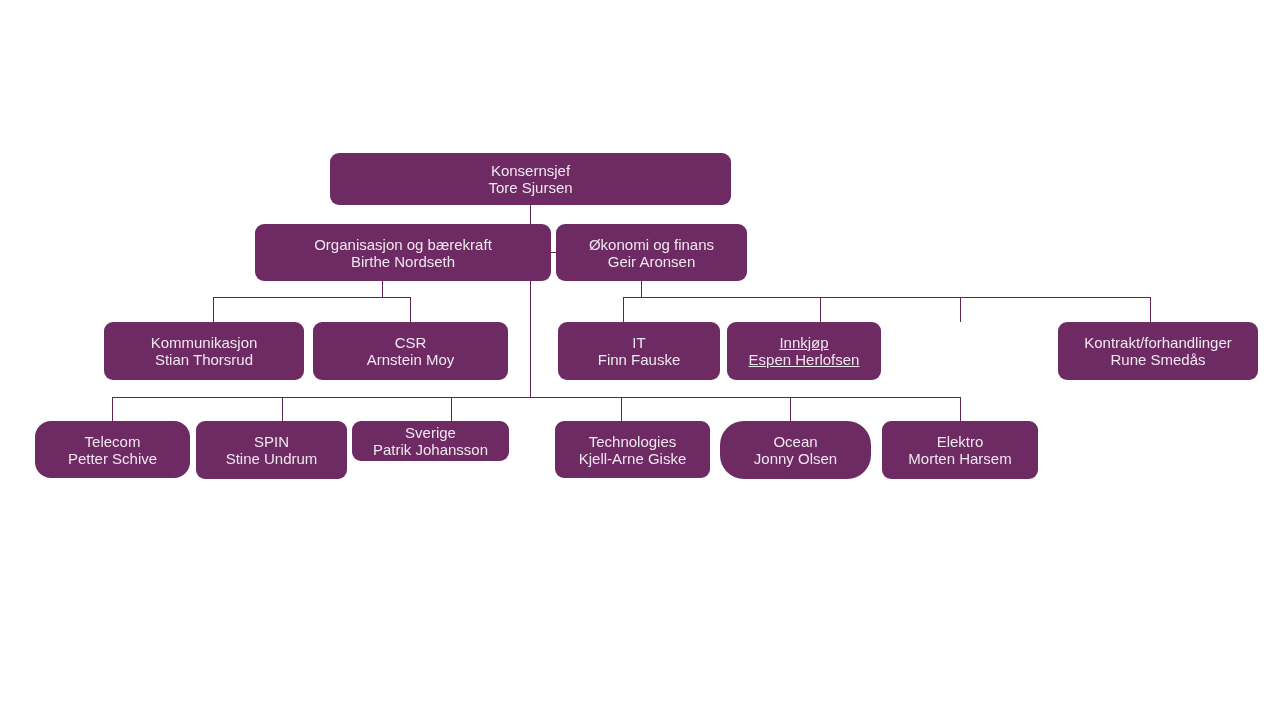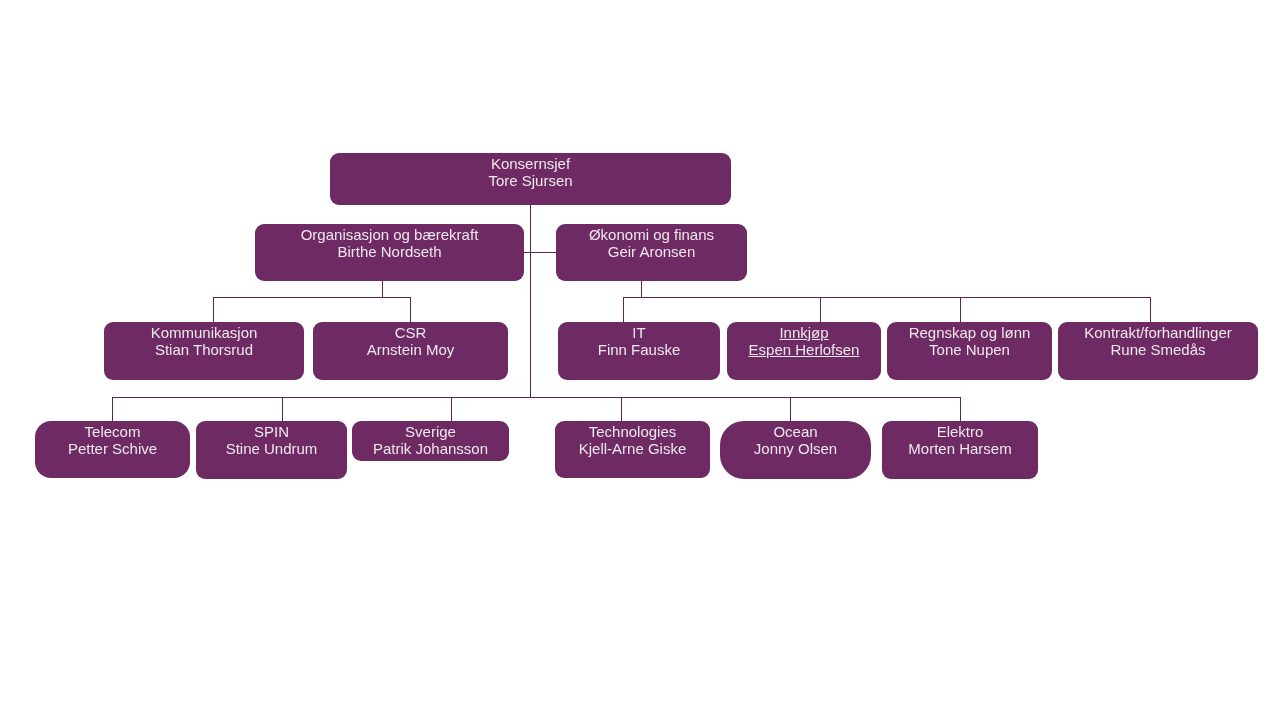--- a/index.html
+++ b/index.html
@@ -18,32 +18,33 @@
     font-family:"Liberation Sans", sans-serif;
   }
   .node{
     position:absolute;
     background:var(--box);
     color:var(--text);
     border-radius:9px;
     display:flex;
     flex-direction:column;
     align-items:center;
+    justify-content:center;
     text-align:center;
     font-size:15px;
     line-height:17px;
     box-sizing:border-box;
     padding:2px 19px;
   }
   .node .t,.node .p{width:100%;white-space:nowrap;overflow:hidden;}
   .line{position:absolute;background:var(--line);}
 
   
   .n-ceo{left:330px;top:153px;width:401px;height:52px;}
-  .n-org{left:255px;top:224px;width:269px;height:57px;}
+  .n-org{left:255px;top:224px;width:296px;height:57px;}
   .n-fin{left:556px;top:224px;width:191px;height:57px;}
   .n-komm{left:104px;top:322px;width:200px;height:58px;}
   .n-csr{left:313px;top:322px;width:195px;height:58px;border-radius:9px;}
   .n-it{left:558px;top:322px;width:162px;height:58px;}
   .n-innkjop{left:727px;top:322px;width:154px;height:58px;text-decoration:underline;}
   .n-regnskap{left:887px;top:322px;width:165px;height:58px;}
   .n-kontrakt{left:1058px;top:322px;width:200px;height:58px;}
   .n-telecom{left:35px;top:421px;width:155px;height:57px;border-radius:16px;}
   .n-spin{left:196px;top:421px;width:151px;height:58px;}
   .n-sverige{left:352px;top:421px;width:157px;height:40px;}
@@ -107,24 +108,20 @@
   <div class="node n-it">
     <div class="t">IT</div>
     <div class="p">Finn Fauske</div>
   </div>
 
   <div class="node n-innkjop">
     <div class="t">Innkjøp</div>
     <div class="p">Espen Herlofsen</div>
   </div>
 
-  <div class="node n-regnskap">
-    <div class="t">Regnskap og lønn</div>
-    <div class="p">Tone Nupen</div>
-  </div>
 
   <div class="node n-kontrakt">
     <div class="t">Kontrakt/forhandlinger</div>
     <div class="p">Rune Smedås</div>
   </div>
 
   <div class="node n-telecom">
     <div class="t">Telecom</div>
     <div class="p">Petter Schive</div>
   </div>

